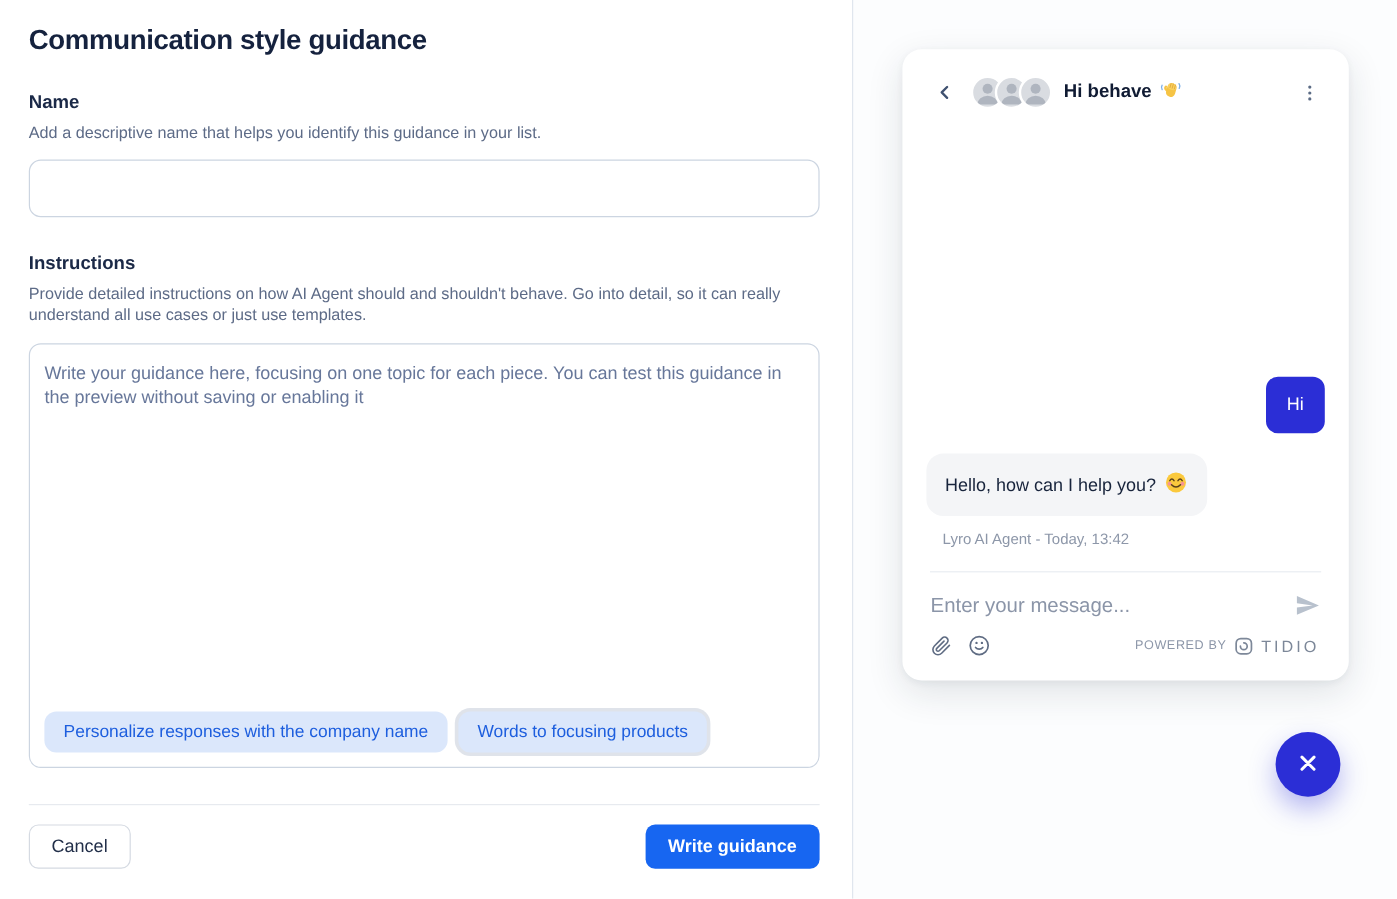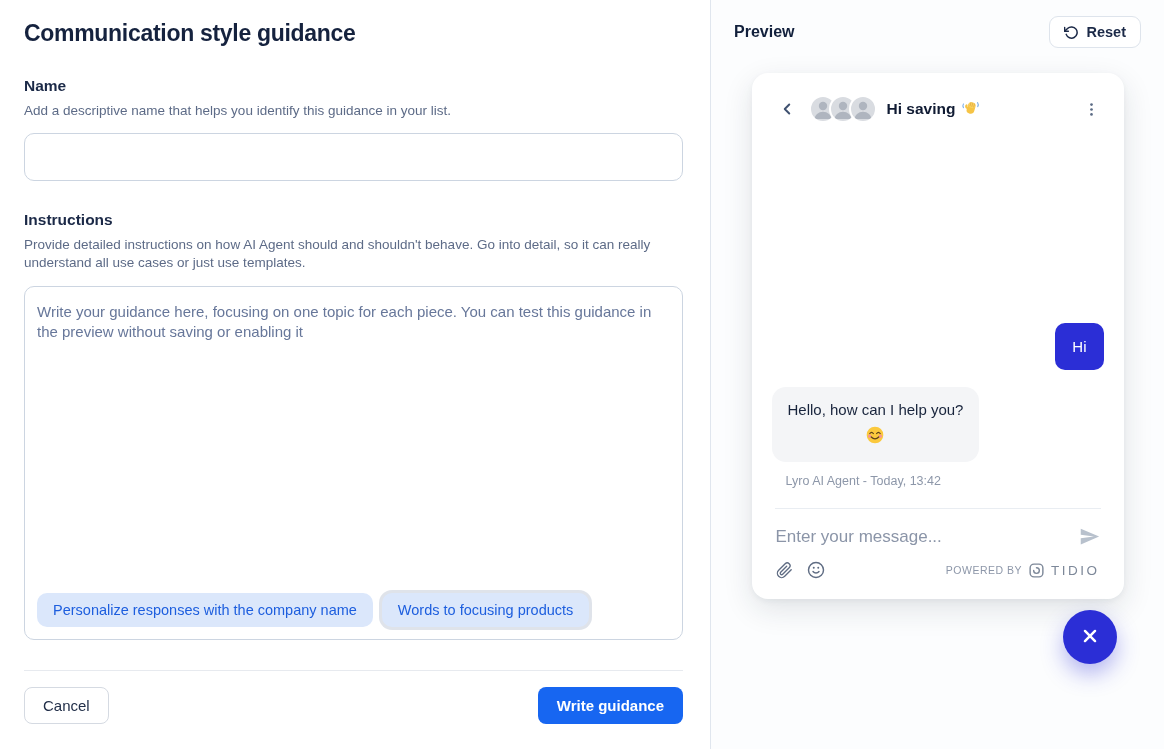--- a/index.html
+++ b/index.html
@@ -74,21 +74,21 @@
   .chat-title { margin-left:10px; font-size:15.5px; font-weight:700; color:#101b33; display:flex; align-items:center; gap:6px; }
   .kebab-icon { margin-left:auto; color:#5b6b85; cursor:pointer; display:flex; }
 
   .chat-messages { flex:1; display:flex; flex-direction:column; justify-content:flex-end; padding:0 20px 20px; }
   .msg-visitor {
     align-self:flex-end; background:#2b2ed6; color:#fff; font-size:15px;
     padding:15px 17px; border-radius:10px;
   }
   .msg-agent {
     align-self:flex-start; background:#f4f5f7; color:#18243c; font-size:15px;
-    padding:14px 16px; border-radius:14px; margin-top:17px; display:flex; align-items:center; gap:7px;flex-direction:column;
+    padding:14px 16px; border-radius:14px; margin-top:17px; display:flex; align-items:center; gap:7px;
   }
   .msg-meta { margin-top:12px; margin-left:14px; font-size:12.5px; color:#8d97a9; }
 
   .composer-divider { border-top:1px solid #e9edf2; margin:0 23px; }
   .composer-row { display:flex; align-items:center; padding:17px 24px 6px; }
   .composer-placeholder { flex:1; color:#8b95a8; font-size:17px; cursor:text; }
   .send-icon { color:#b8c1cd; display:flex; cursor:pointer; }
   .composer-icons { display:flex; align-items:center; gap:14px; padding:8px 24px 20px; color:#5f6c83; }
   .icon-btn { display:flex; cursor:pointer; color:#5f6c83; }
   .powered { margin-left:auto; display:flex; align-items:center; gap:6px; cursor:pointer; }
@@ -124,32 +124,20 @@
   </div>
 
   <div class="left-divider"></div>
   <div class="left-footer">
     <button class="btn-secondary">Cancel</button>
     <button class="btn-primary">Write guidance</button>
   </div>
 </div>
 
 <div class="right-panel">
-  <div class="preview-header">
-    <div class="preview-title">Preview</div>
-    <button class="reset-btn">
-      <span>
-        <svg width="15" height="15" viewBox="0 0 24 24" fill="none" stroke="#1b2947" stroke-width="2.4" stroke-linecap="round" stroke-linejoin="round">
-          <polyline points="1 4 1 10 7 10"></polyline>
-          <path d="M3.51 15a9 9 0 1 0 2.13-9.36L1 10"></path>
-        </svg>
-      </span>
-      <span>Reset</span>
-    </button>
-  </div>
 
   <div class="chat-card">
     <div class="chat-header">
       <span class="back-icon">
         <svg width="18" height="18" viewBox="0 0 24 24" fill="none" stroke="currentColor" stroke-width="2.6" stroke-linecap="round" stroke-linejoin="round">
           <polyline points="15 18 9 12 15 6"></polyline>
         </svg>
       </span>
       <span class="avatars">
         <span class="avatar">
@@ -165,21 +153,21 @@
             </svg>
         </span>
         <span class="avatar">
           <svg width="24" height="24" viewBox="0 0 24 24">
               <circle cx="12" cy="9" r="4.2" fill="#afb5bf"></circle>
               <path d="M3.5 22a8.5 7.2 0 0 1 17 0z" fill="#afb5bf"></path>
             </svg>
         </span>
       </span>
       <span class="chat-title">
-        <span>Hi saving</span>
+        <span>Hi behave</span>
         <span>
           <svg width="19" height="19" viewBox="0 0 24 24">
             <path d="M3.1 7.6q-1.5 2.3 0 4.6" stroke="#7fb1e8" stroke-width="1.4" fill="none" stroke-linecap="round"></path>
             <path d="M20.9 5.9q1.7 2.5.2 5" stroke="#7fb1e8" stroke-width="1.4" fill="none" stroke-linecap="round"></path>
             <g transform="rotate(16 12 14)">
               <rect x="7.4" y="5.2" width="9.8" height="14.6" rx="4.6" fill="#f6c445"></rect>
               <rect x="7.9" y="5.6" width="8.8" height="6.6" rx="3.3" fill="#f9d261"></rect>
               <path d="M10.3 5.8v5M12.7 5.5v5.4M15.1 5.9v5" stroke="#e3a93c" stroke-width="0.9" fill="none"></path>
               <path d="M7.6 13.8q-2.6-1-1.7-3" stroke="#f6c445" stroke-width="2.6" fill="none" stroke-linecap="round"></path>
             </g>

